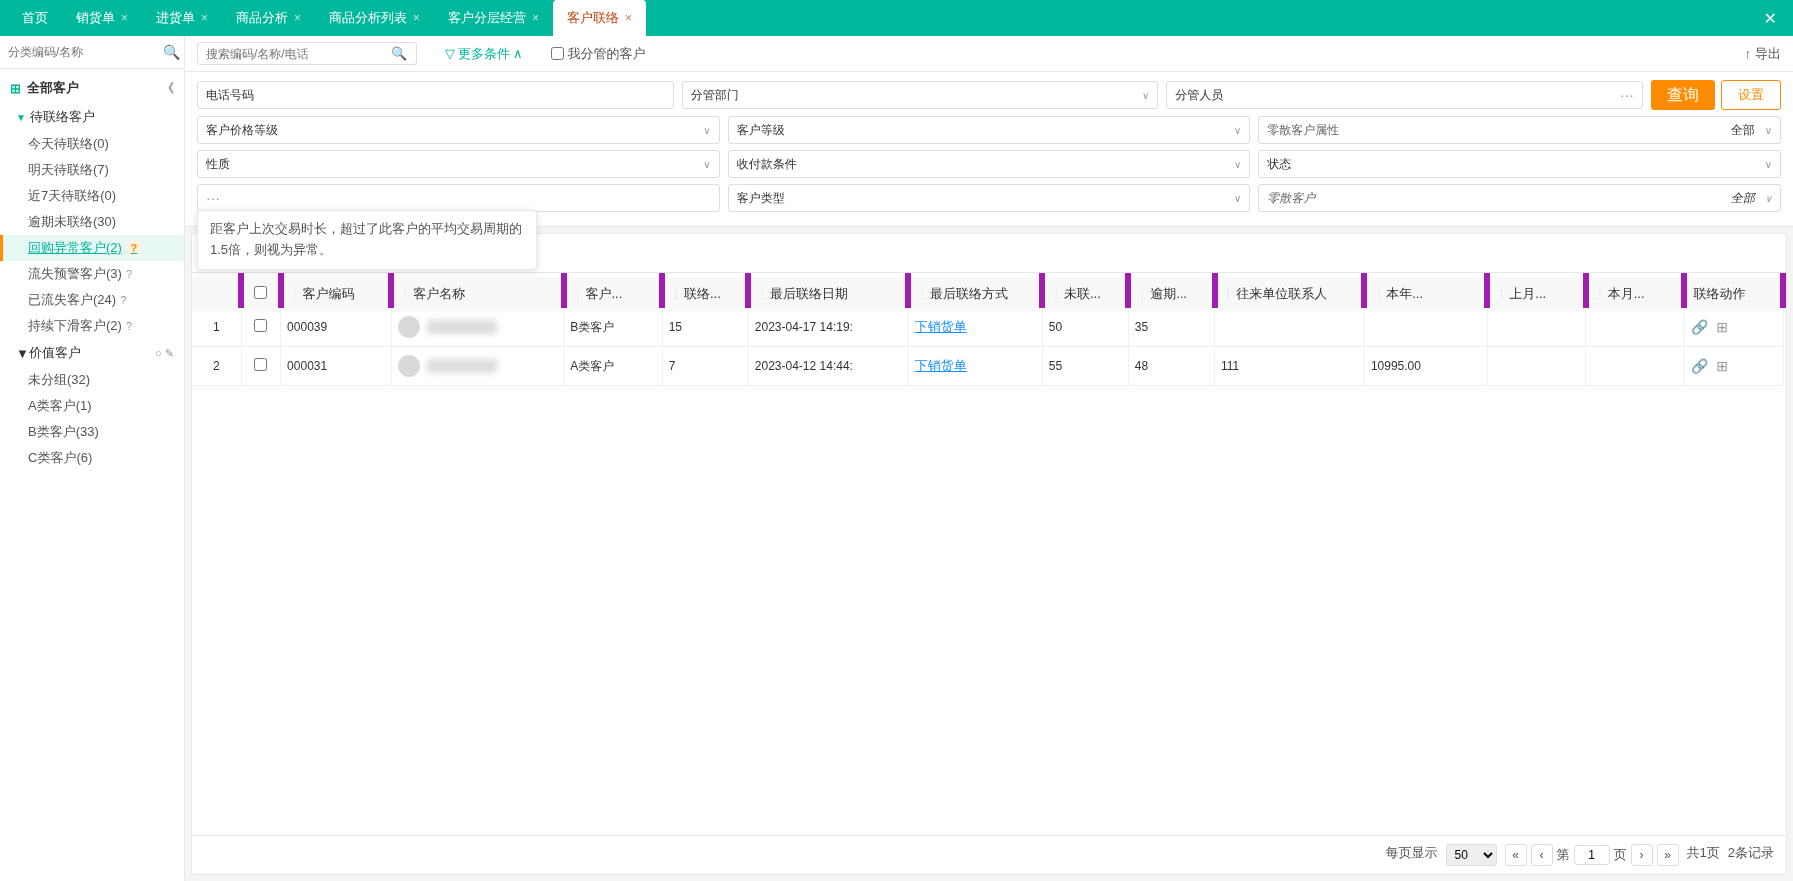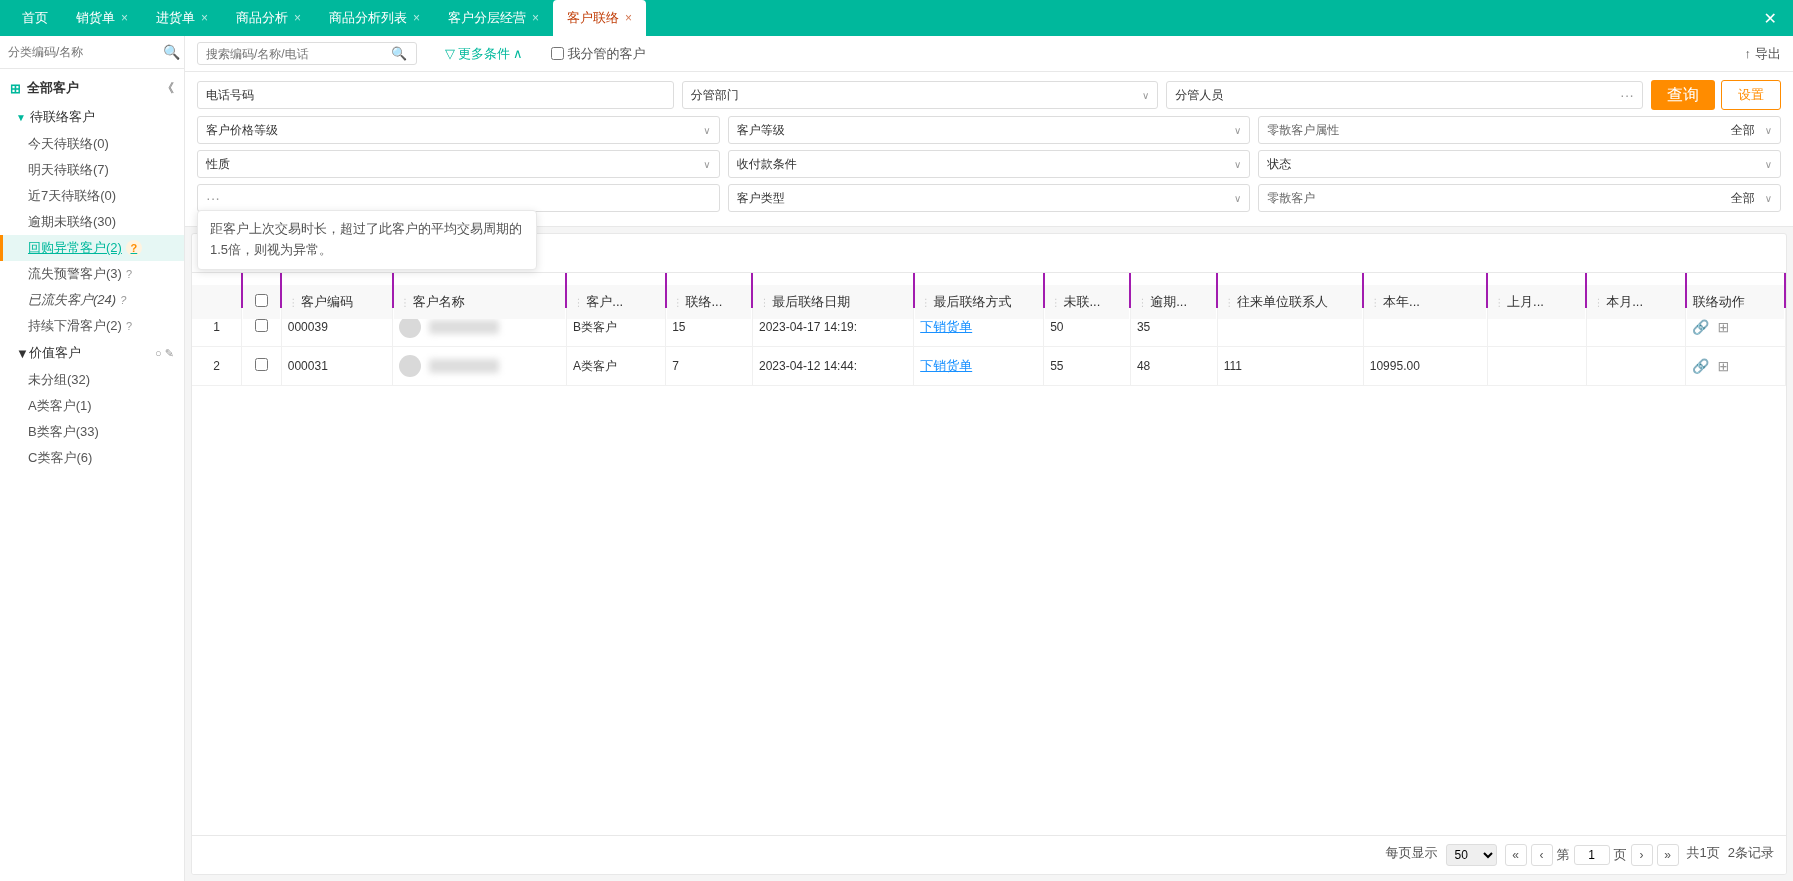--- a/index.html
+++ b/index.html
@@ -301,29 +301,29 @@
       overflow-y: auto;
     }
     table {
       width: 100%;
       border-collapse: collapse;
       min-width: 1400px;
     }
     th {
       background: #f8f8f8;
       border-bottom: 1px solid #e8e8e8;
-      border-right: 2px solid #a21caf;
+      border-right: 6px solid #a21caf;
       padding: 8px 6px;
       text-align: left;
       font-weight: normal;
       color: #333;
       font-size: 12px;
       white-space: nowrap;
       position: sticky;
-      top: 12px;
+      top: 4px;
       z-index: 1;
     }
     th.sortable { cursor: pointer; }
     th.sortable::before { content: '⋮ '; color: #ccc; font-size: 10px; }
     td {
       border-bottom: 1px solid #f0f0f0;
       border-right: 1px solid #f0f0f0;
       padding: 8px 6px;
       font-size: 12px;
       color: #333;
@@ -508,21 +508,21 @@
         <span>逾期未联络(30)</span>
       </div>
       <div class="sidebar-item active" style="display:flex;align-items:center;gap:4px;">
         <span>回购异常客户(2)</span>
         <span style="color:#ff8c00;font-size:11px;background:#fff3e0;border-radius:50%;width:16px;height:16px;display:inline-flex;align-items:center;justify-content:center;font-weight:bold;">?</span>
       </div>
       <div class="sidebar-item" style="display:flex;align-items:center;gap:4px;">
         <span>流失预警客户(3)</span>
         <span style="color:#999;font-size:11px;">?</span>
       </div>
-      <div class="sidebar-item" style="display:flex;align-items:center;gap:4px;font-style:italic;">
+      <div class="sidebar-item" style="display:flex;align-items:center;gap:4px;">
         <span>已流失客户(24)</span>
         <span style="color:#999;font-size:11px;">?</span>
       </div>
       <div class="sidebar-item" style="display:flex;align-items:center;gap:4px;">
         <span>持续下滑客户(2)</span>
         <span style="color:#999;font-size:11px;">?</span>
       </div>
       <div class="sidebar-value-group">
         <span class="arrow">▼</span>
         <span>价值客户</span>
@@ -617,21 +617,21 @@
       </div>
 
       <div class="filter-row">
         <div class="filter-field" style="flex:2;color:#999;">
           <span class="filter-field-dots">···</span>
         </div>
         <div class="filter-field" style="flex:2;">
           <span class="filter-field-label">客户类型</span>
           <span class="filter-field-arrow">∨</span>
         </div>
-        <div class="filter-field" style="flex:2;gap:6px;">
+        <div class="filter-field" style="flex:2;gap:6px;font-style:italic;">
           <span class="filter-label-text">零散客户</span>
           <span class="filter-field-label" style="flex:1;text-align:right;">全部</span>
           <span class="filter-field-arrow">∨</span>
         </div>
       </div>
 
       <div style="position:relative;">
         <div class="tooltip-box" style="top:-8px;left:0;width:340px;">
           <span>距客户上次交易时长，超过了此客户的平均交易周期的1.5倍，则视为异常。</span>
         </div>

